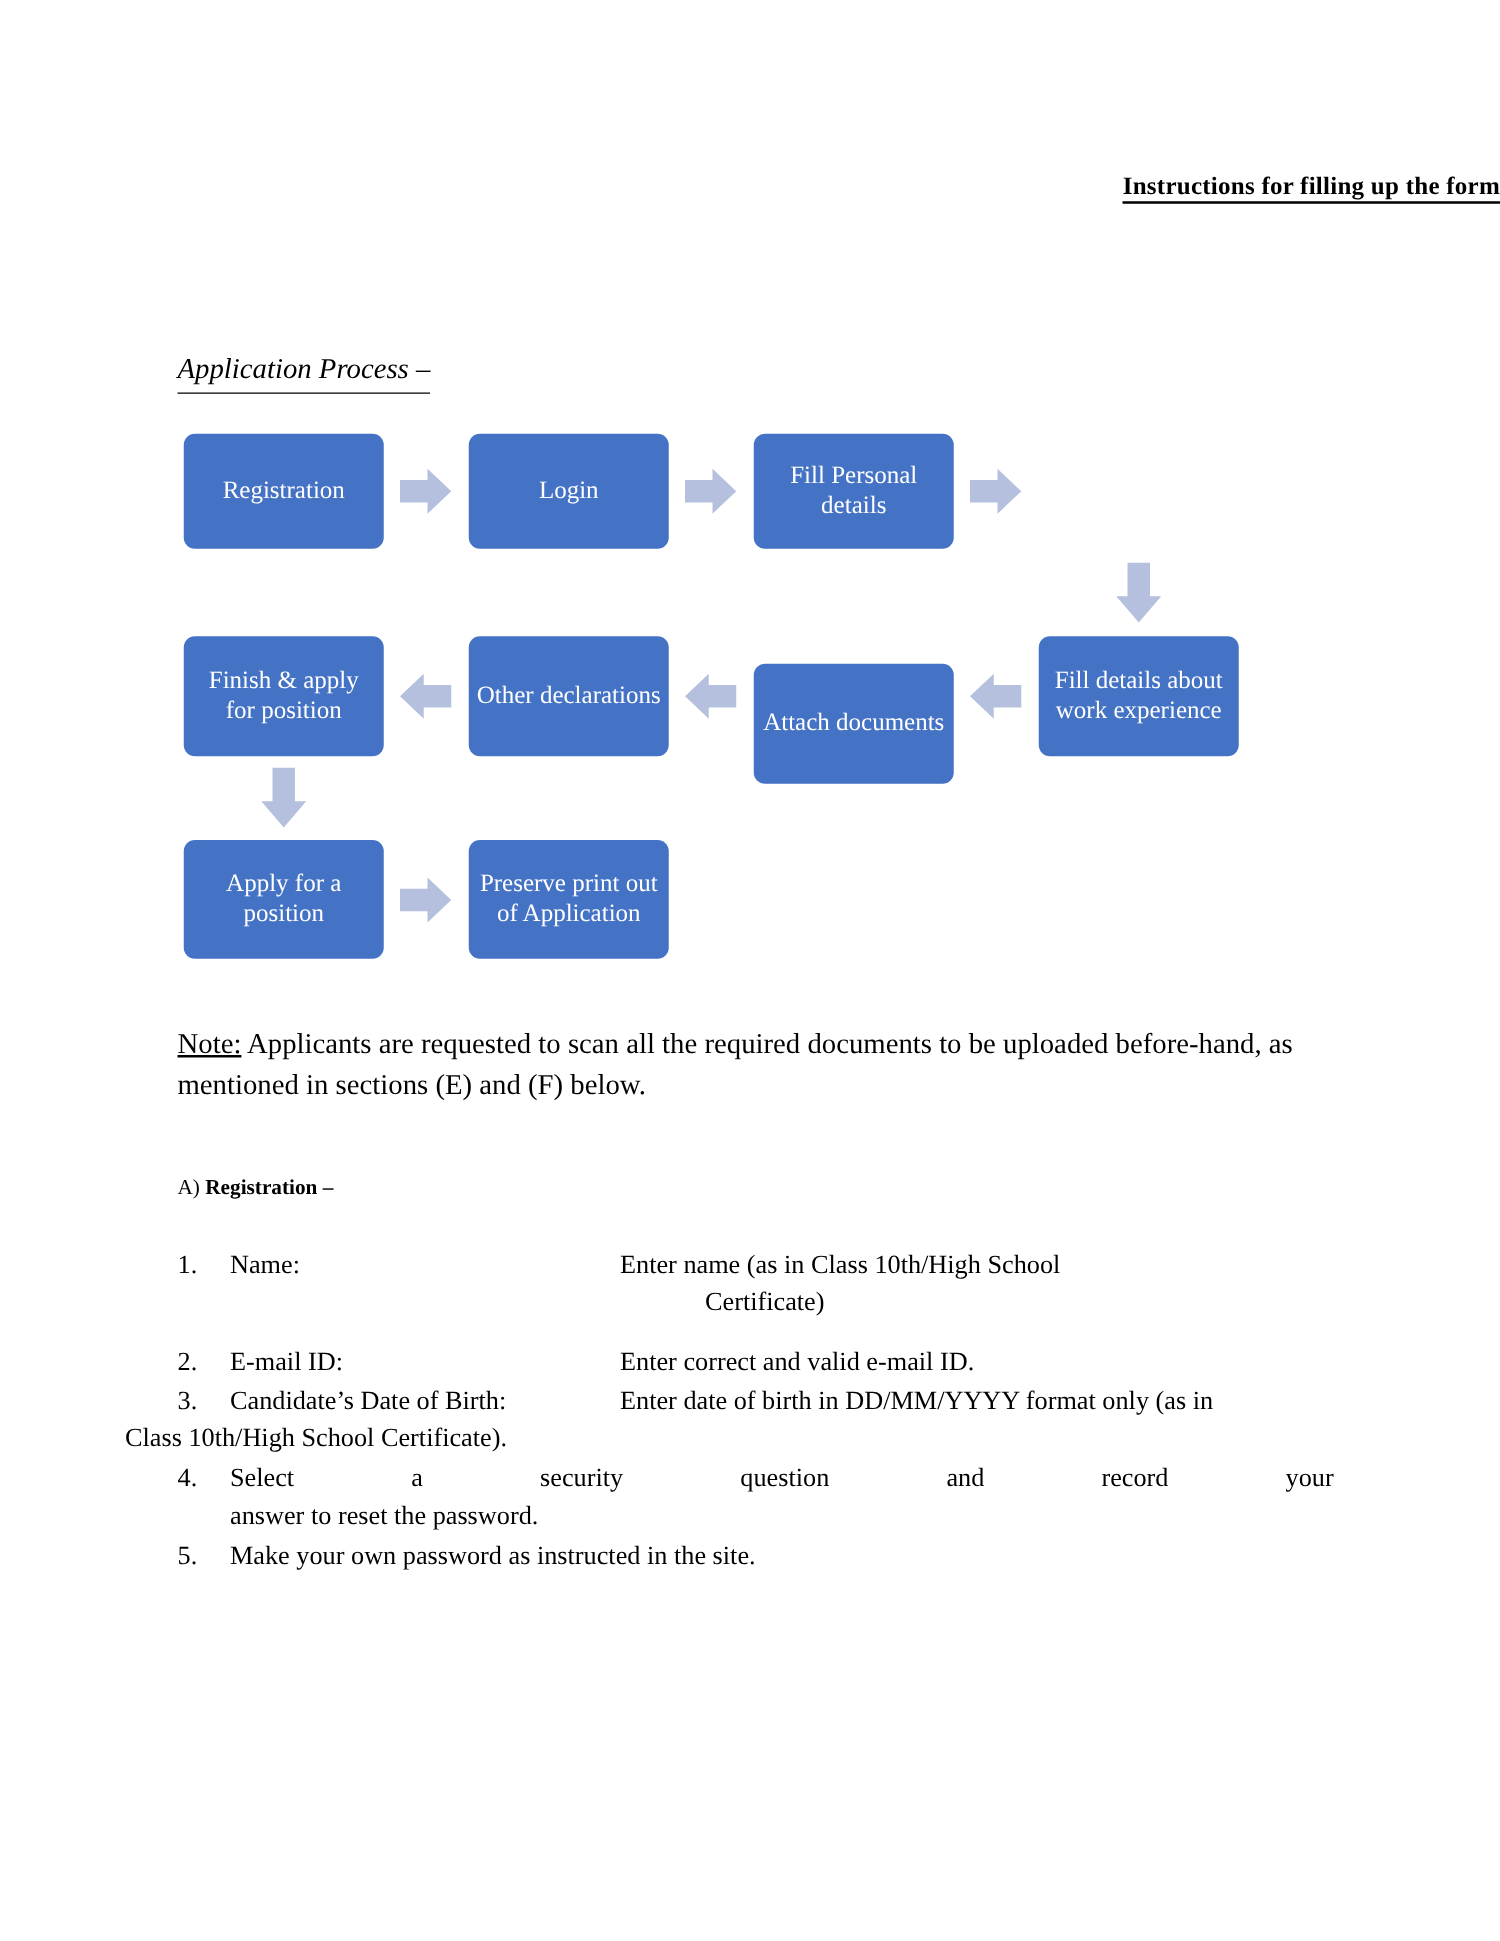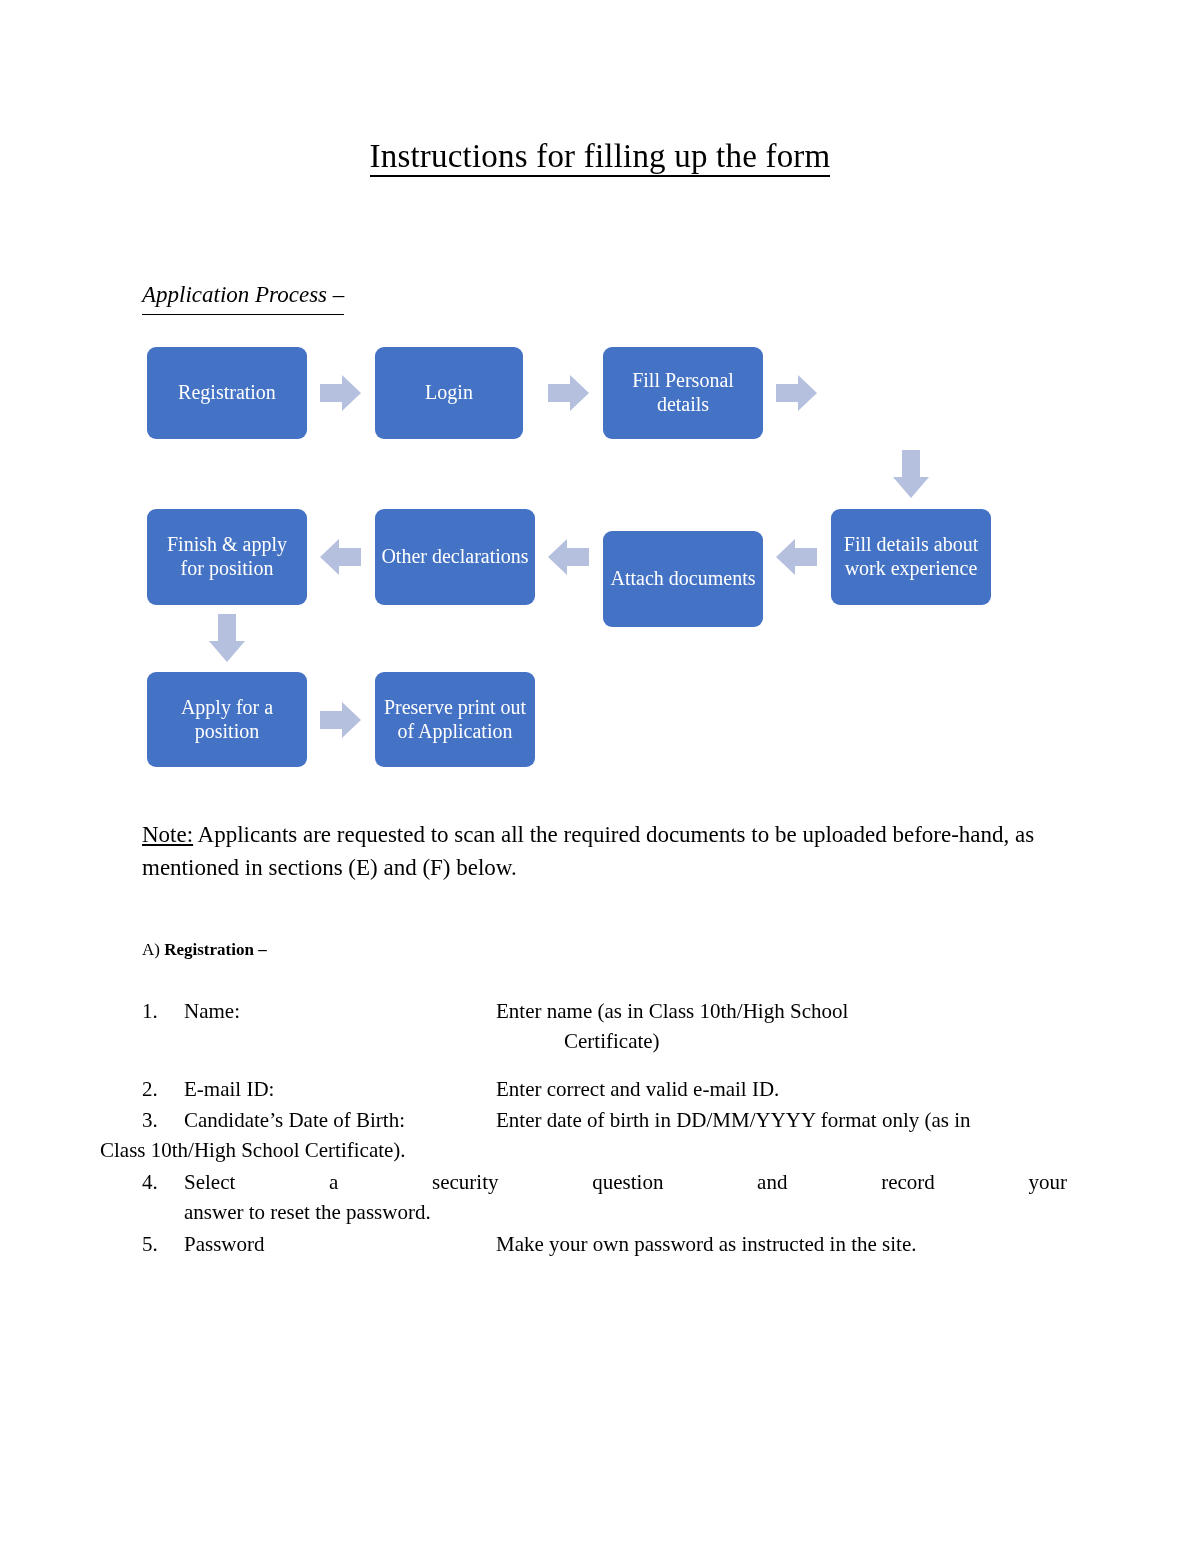--- a/index.html
+++ b/index.html
@@ -19,23 +19,23 @@
     background: #ffffff;
     overflow: hidden;
   }
 
   
   .doc-title {
     position: absolute;
     top: 138px;
     left: 0;
     width: 1200px;
-    text-align: center;
-    font-size: 33px;
-    font-weight: normal;
+    text-align: right;
+    font-size: 20px;
+    font-weight: bold;
     letter-spacing: 0.2px;
   }
   .doc-title span {
     border-bottom: 2px solid #000;
     padding-bottom: 1px;
   }
 
   
   .section-heading {
     position: absolute;
@@ -167,21 +167,21 @@
   <div class="section-heading">
     <span>Application Process –</span>
   </div>
 
   <div class="flow">
 
     <div class="node" style="left:147px; top:347px; width:160px; height:92px;">
       <span class="node-label">Registration</span>
     </div>
 
-    <div class="node" style="left:375px; top:347px; width:148px; height:92px;">
+    <div class="node" style="left:375px; top:347px; width:160px; height:92px;">
       <span class="node-label">Login</span>
     </div>
 
     <div class="node" style="left:603px; top:347px; width:160px; height:92px;">
       <span class="node-label">Fill Personal details</span>
     </div>
 
 
     <div class="arrow" style="left:320px; top:373px;">
       <svg width="42" height="40" viewBox="0 0 42 40">
@@ -306,20 +306,19 @@
       <div class="li-row">
         <span class="li-num">4.</span>
         <span class="li-desc justify">Select a security question and record your</span>
       </div>
       <span class="li-cont-indent">answer to reset the password.</span>
     </div>
 
     <div class="li">
       <div class="li-row">
         <span class="li-num">5.</span>
-        <span class="li-term plain">Password</span>
         <span class="li-desc"> Make your own password as instructed in the site.</span>
       </div>
     </div>
 
   </div>
 
 </div>
 
 </body></html>

